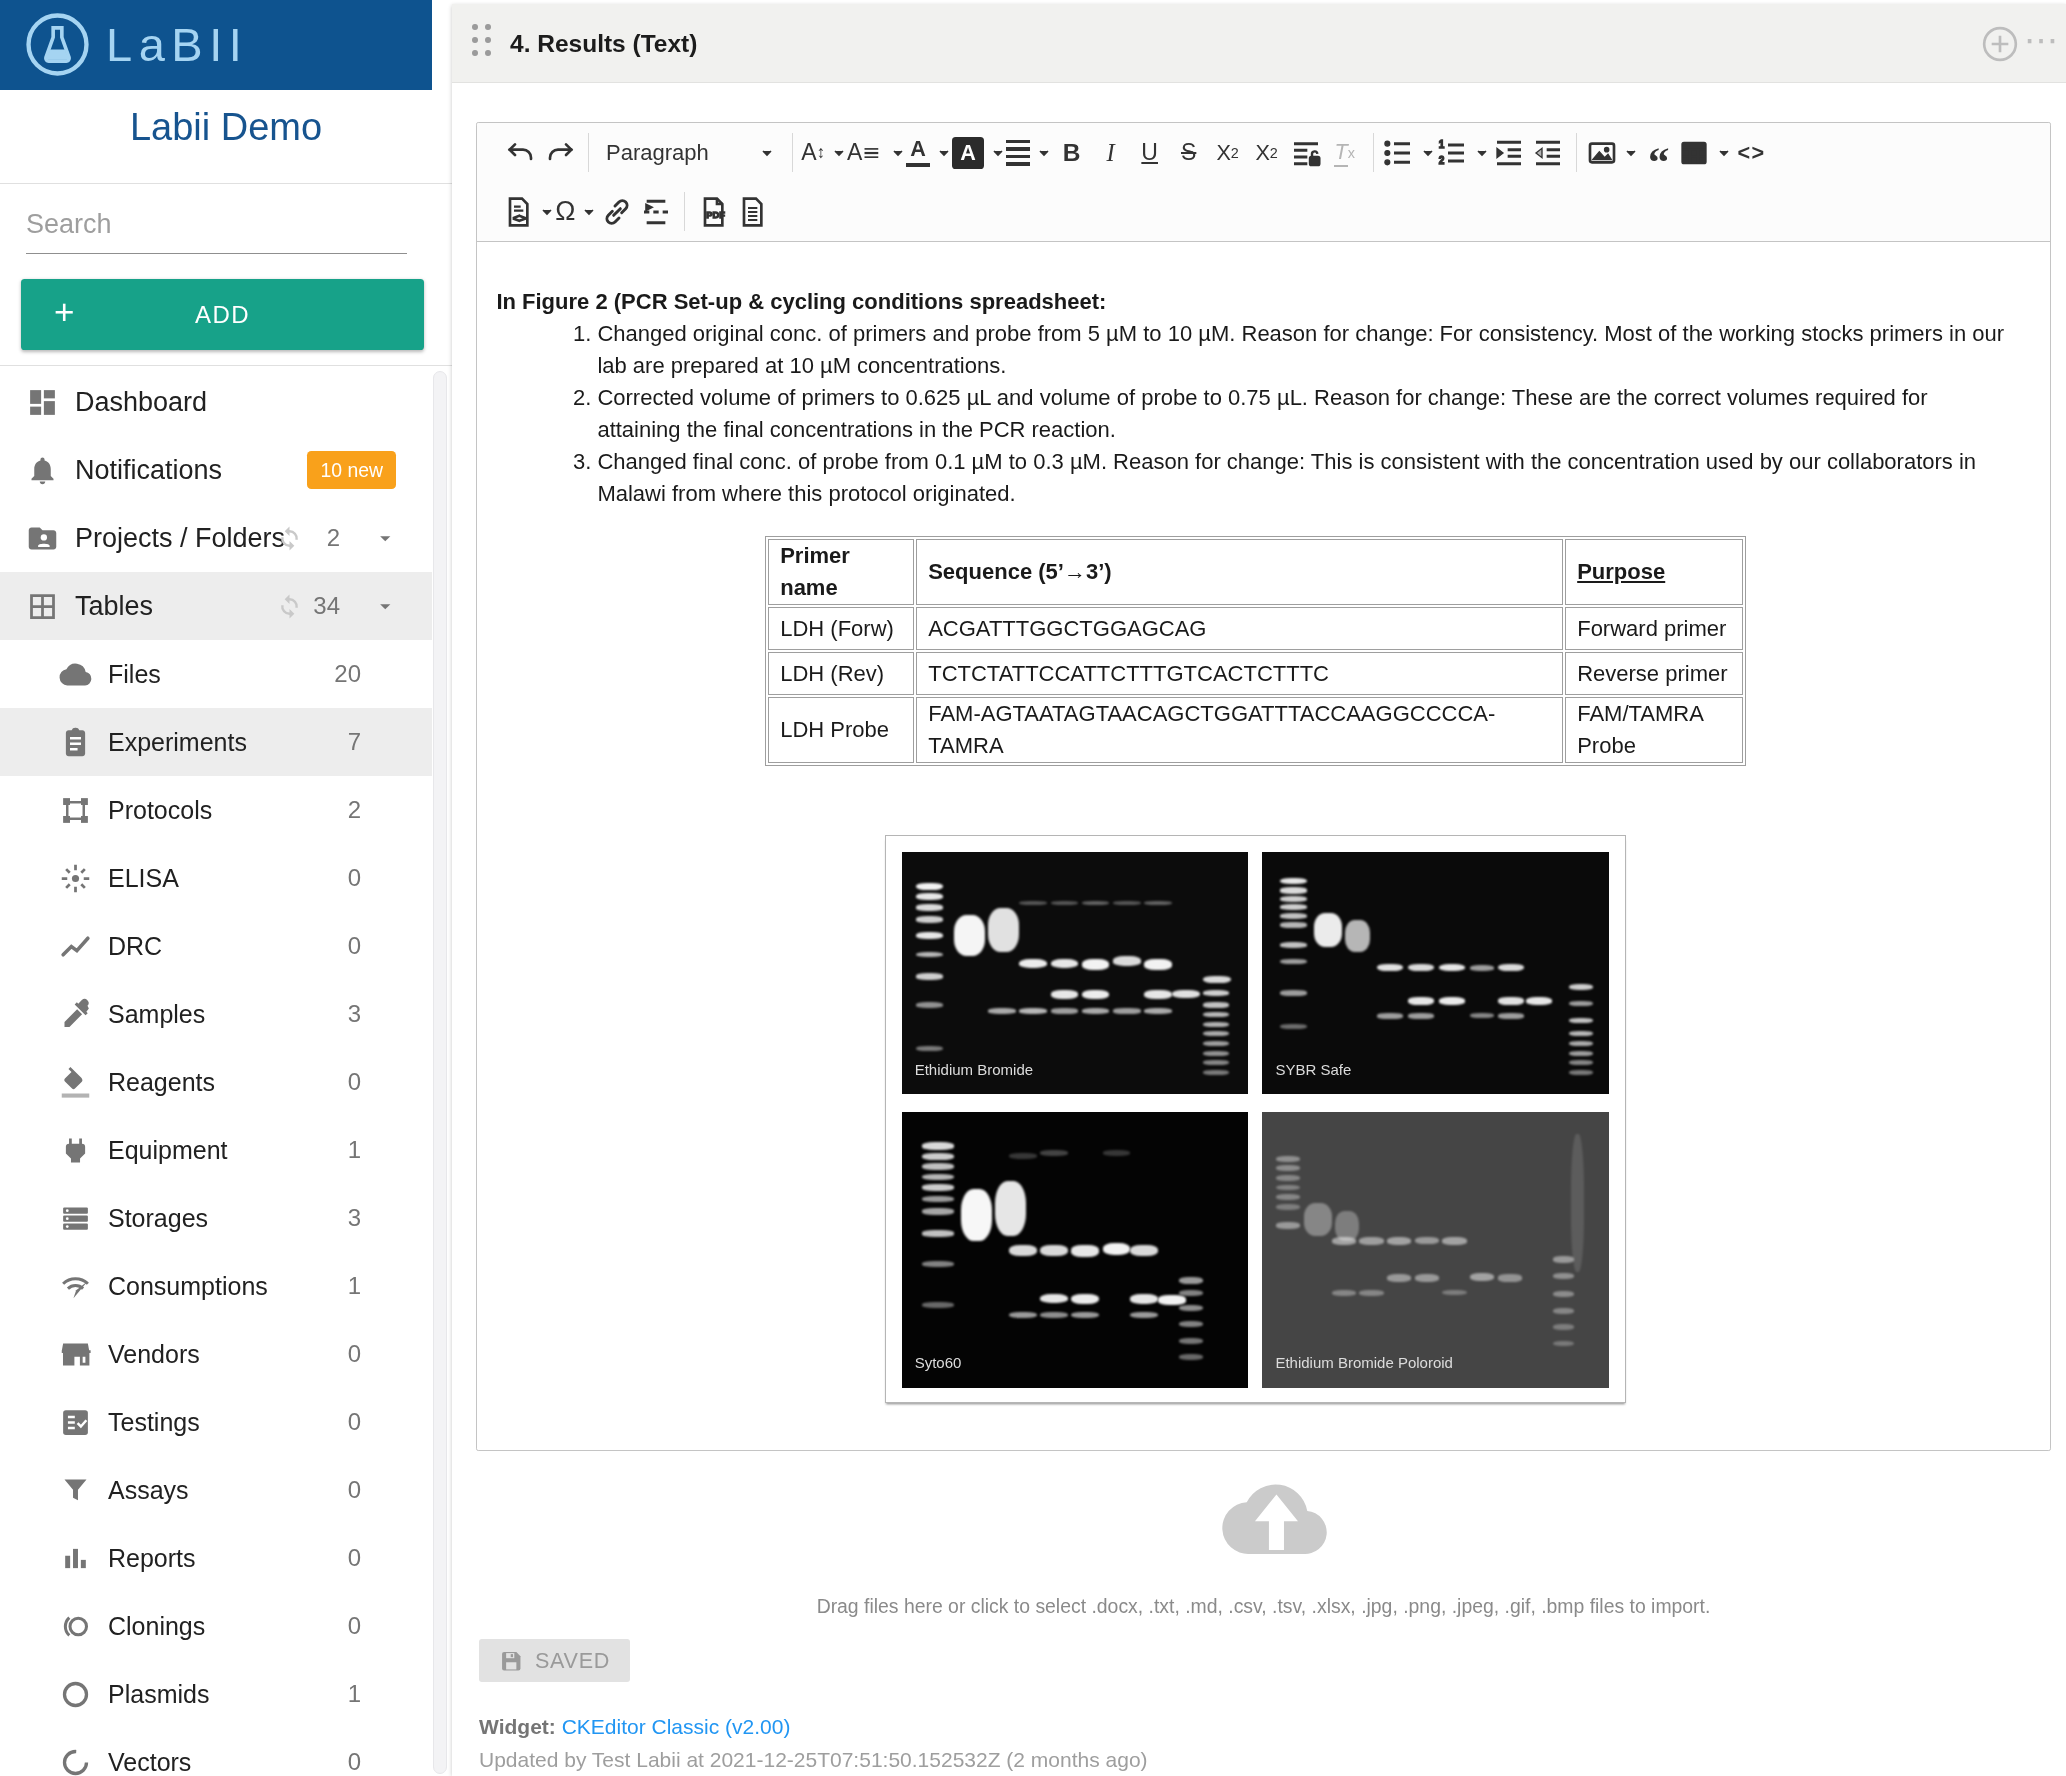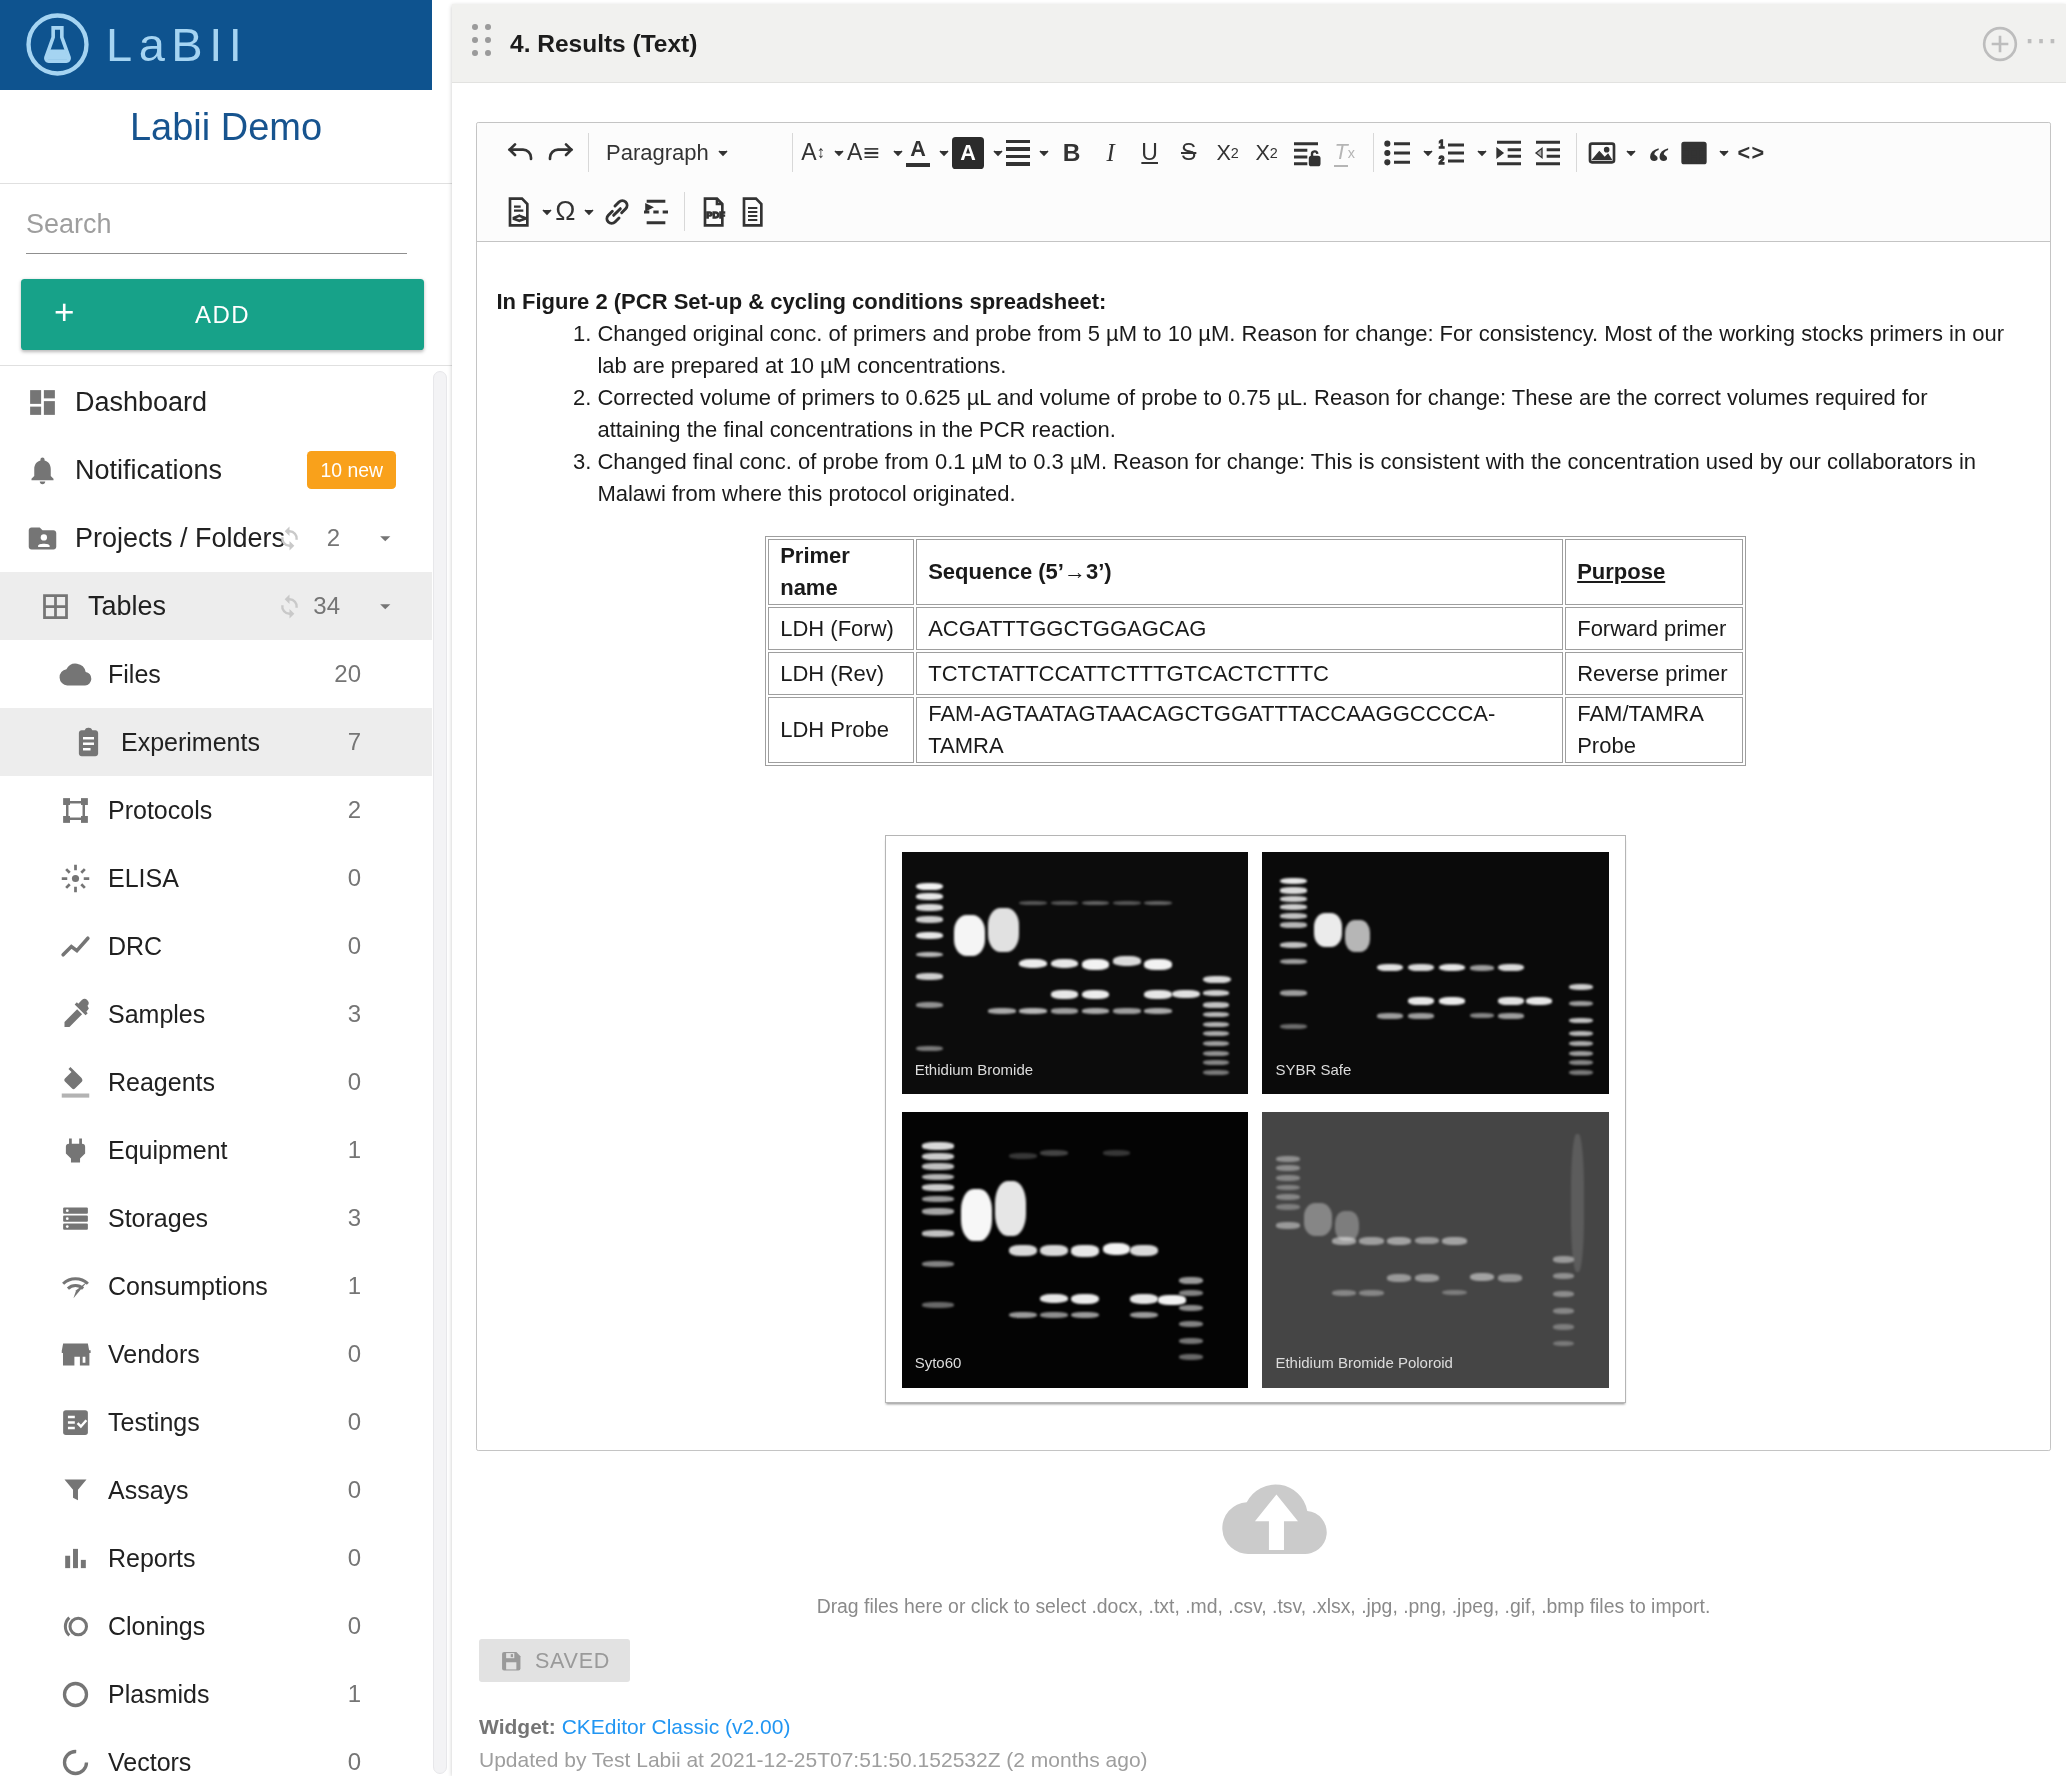--- a/index.html
+++ b/index.html
@@ -19,21 +19,21 @@
     border-bottom:1.4px solid #8F8F8F; font-size:27px; color:#0369a1; outline:none; background:transparent;
     font-family:"Liberation Sans","DejaVu Sans",sans-serif; }
   #search::placeholder { color:#9E9E9E; }
   .add-btn { position:absolute; left:21px; top:279px; width:403px; height:71px; background:#17A289;
     border:none; border-radius:3.6px; color:#fff; box-shadow:0 1.4px 3.6px rgba(0,0,0,.28); cursor:pointer; }
   .add-plus { position:absolute; left:33px; top:13px; font-size:35px; font-weight:300; }
   .add-lbl { position:absolute; left:0; top:21.6px; width:100%; text-align:center; font-size:24px;
     letter-spacing:1.4px; }
   #nav { position:absolute; left:0; top:368px; width:432px; }
   .srow { position:relative; height:68px; display:flex; align-items:center; }
-  .srow.active { background:#EDEDED;padding-left:13px; }
+  .srow.active { background:#EDEDED; }
   .ic { width:33px; height:33px; margin-left:26px; flex:0 0 auto; }
   .srow.sub .ic { margin-left:59px; }
   .lbl { margin-left:16px; font-size:27px; color:#212121; white-space:nowrap; }
   .srow.sub .lbl { font-size:25px; }
   .cnt { position:absolute; right:92px; font-size:24px; color:#757575; }
   .srow.sub .cnt { right:71px; }
   .badge { position:absolute; right:36px; background:#F9A11B; color:#fff; font-size:19.4px;
     padding:7.2px 13px; border-radius:4.3px; }
   .sync { position:absolute; right:128px; width:29px; height:29px; }
   .caret { position:absolute; right:35px; width:24.5px; height:24.5px; }
@@ -57,21 +57,21 @@
   #editor { position:absolute; left:24px; top:118px; width:1575px; height:1329px;
     border:0.7px solid #C4C4C4; border-radius:2.2px; background:#fff; }
   #toolbar { border-bottom:0.7px solid #C4C4C4; background:#FCFCFC; border-radius:2.2px 2.2px 0 0; }
   .tb-row { display:flex; align-items:center; padding:0 24.5px; height:59px; }
   .tbtn { min-width:39px; height:43px; display:flex; align-items:center; justify-content:center;
     color:#333; font-size:23px; cursor:pointer; border-radius:2.9px; position:relative; }
   .tbtn.dis { color:#B5B5B5; }
   .tsep { width:0.7px; height:39px; background:#D8D8D8; margin:0 8.6px; }
   .tcaret { width:16px; height:16px; margin-left:5.8px; }
   .tcaret path { fill:#333; }
-  .styledrop { display:flex; align-items:center; width:186px; 
+  .styledrop { display:flex; align-items:center; width:186px; justify-content:space-between;
     padding:0 8.6px; font-size:22px; color:#333; height:43px; cursor:pointer; }
   .ticon { width:32px; height:32px; }
   .ticon * { stroke:#333; }
   .abox { width:32px; height:32px; background:#2B2B2B; color:#fff; border-radius:3.6px;
     display:flex; align-items:center; justify-content:center; font-size:21.6px; font-weight:bold; }
   .acolor { display:flex; flex-direction:column; align-items:center; line-height:1; }
   .acolor b { font-size:21.6px; font-weight:bold; }
   .acolor i { width:24.5px; height:4.3px; background:#333; margin-top:2.9px; display:block; font-style:normal; }
   .bars { display:flex; flex-direction:column; gap:4.3px; }
   .bars i { width:24.5px; height:3.2px; background:#333; display:block; }

